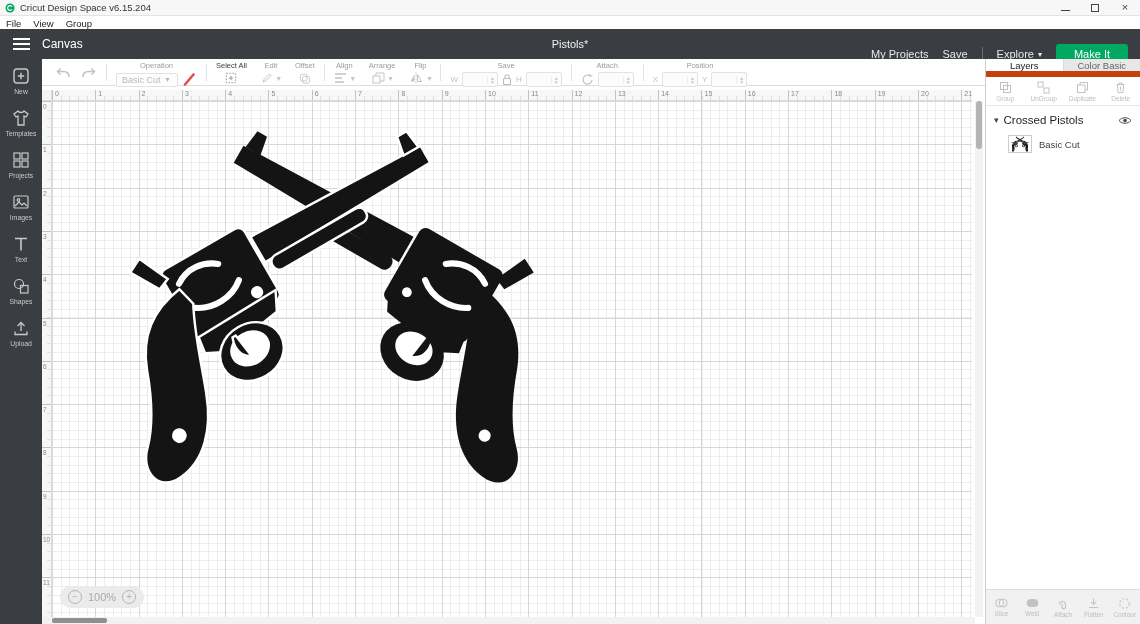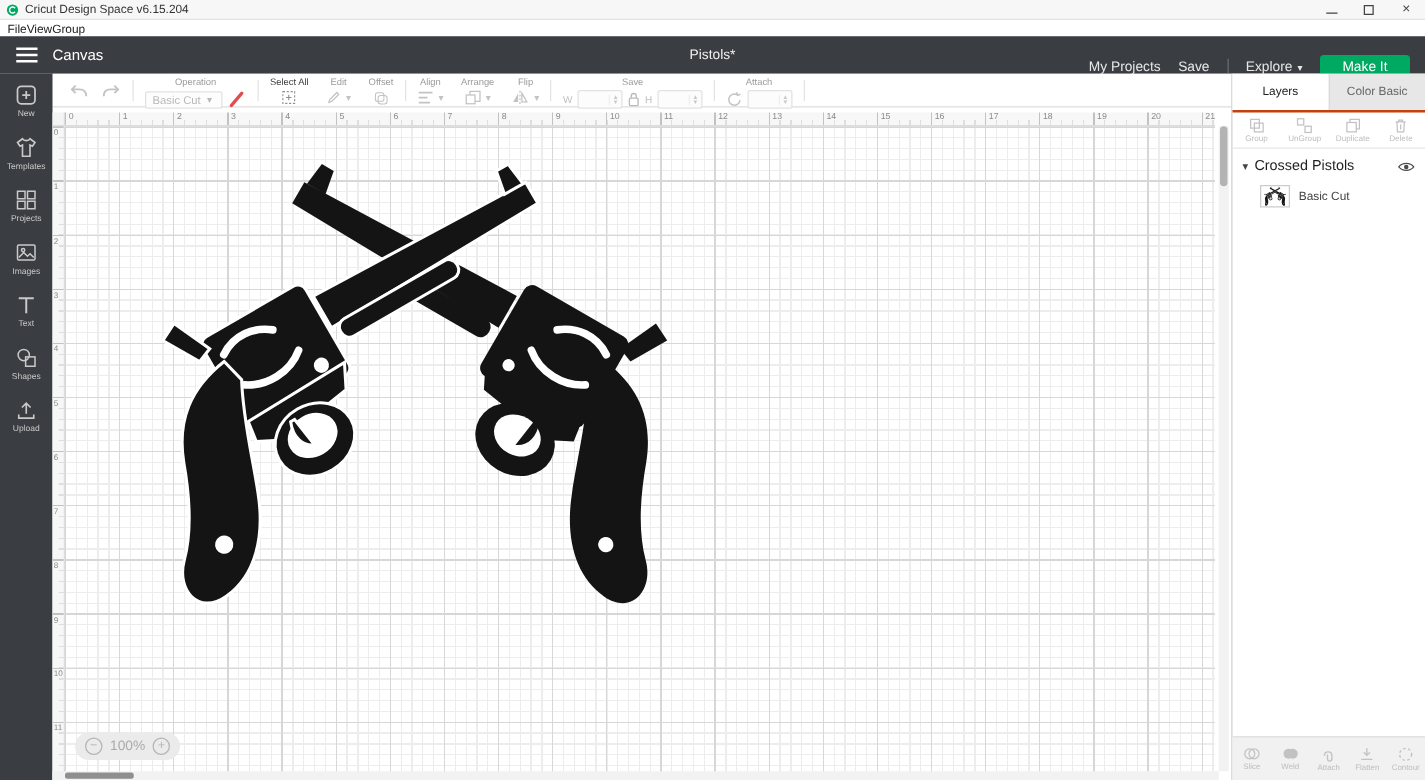--- a/index.html
+++ b/index.html
@@ -13,21 +13,21 @@
   .app-icon { width:10px; height:10px; margin:0 5px 0 5px; }
   .titlebar-title { font-size:9.5px; color:#333; }
   .win-controls { margin-left:auto; display:flex; height:100%; }
   .win-btn { width:30px; height:100%; display:flex; align-items:center; justify-content:center; color:#444; cursor:default; }
   .win-min { width:9px; border-top:1px solid #444; margin-top:5px; }
   .win-max { width:8px; height:8px; border:1px solid #444; }
   .win-close { font-size:11px; line-height:1; }
 
   
   .menubar { position:absolute; left:0; top:17px; width:1140px; height:12px;
-    background:#fff; display:flex; align-items:center; padding-left:6px; }
+    background:#fff; display:flex; align-items:center; gap:12px; padding-left:6px; }
   .menubar span { font-size:9.5px; color:#222; }
 
   
   .header { position:absolute; left:0; top:29px; width:1140px; height:30px;
     background:#3a3d41; display:flex; align-items:center; color:#e8e8e8; }
   .hamburger { width:42px; height:30px; display:flex; flex-direction:column; justify-content:center; align-items:center; gap:3px; cursor:pointer; }
   .hamburger i { display:block; width:17px; height:2px; background:#fff; }
   .canvas-label { font-size:12px; color:#fff; }
   .doc-title { position:absolute; left:50%; transform:translateX(-50%); font-size:11px; color:#f0f0f0; }
   .header-right { margin-left:auto; display:flex; align-items:center; gap:14px; padding-right:12px;margin-top:20px; }
@@ -91,21 +91,21 @@
   .zoom-circle { width:14px; height:14px; border:1.4px solid #b5b5b5; border-radius:50%;
     display:flex; align-items:center; justify-content:center; font-size:10px; color:#b5b5b5; line-height:1; cursor:pointer; }
 
   .vscroll { position:absolute; left:975px; top:101px; width:8px; height:516px; background:#f2f2f2; }
   .vscroll .thumb { position:absolute; top:0; left:1px; width:6px; height:48px; background:#b3b3b3; border-radius:3px; }
   .hscroll { position:absolute; left:42px; top:617px; width:933px; height:7px; background:#f2f2f2; }
   .hscroll .thumb { position:absolute; left:10px; top:1px; width:55px; height:5px; background:#8f8f8f; border-radius:2px; }
 
   
   .panel { position:absolute; left:985px; top:59px; width:155px; height:565px; background:#fff; border-left:1px solid #cfcfcf; }
-  .panel-tabs { display:flex; height:31px; border-bottom:2px solid #c2410c; }
+  .panel-tabs { display:flex; height:18px; border-bottom:6px solid #c2410c; }
   .panel-tab { flex:1; display:flex; align-items:center; justify-content:center; font-size:9.5px; cursor:pointer; }
   .panel-tab.active { background:#fff; color:#222; }
   .panel-tab.inactive { background:#e7e7e7; color:#666; border-left:1px solid #d9d9d9; }
   .panel-actions { display:grid; grid-template-columns:repeat(4,1fr); border-bottom:1px solid #e6e6e6; padding:4px 0 3px; }
   .pa-btn { display:flex; flex-direction:column; align-items:center; gap:1px; cursor:default; }
   .pa-btn .lbl { font-size:6.5px; color:#bdbdbd; }
   .layer-group-row { display:flex; align-items:center; gap:5px; padding:8px 8px 6px; }
   .layer-group-row .g-caret { font-size:9px; color:#444; }
   .layer-group-title { font-size:11.5px; color:#1f1f1f; }
   .layer-group-row .eye { margin-left:auto; cursor:pointer; }
@@ -297,20 +297,41 @@
         <span class="val"></span>
         <span class="stepper">
             <b>▲</b>
             <b>▼</b>
           </span>
       </div>
     </div>
   </div>
   <div class="tdivider"></div>
 
+  <div class="tgroup">
+    <div class="tlabel">Position</div>
+    <div class="tctrl">
+      <span class="axis-l">X</span>
+      <div class="mini-input">
+        <span class="val"></span>
+        <span class="stepper">
+            <b>▲</b>
+            <b>▼</b>
+          </span>
+      </div>
+      <span class="axis-l">Y</span>
+      <div class="mini-input">
+        <span class="val"></span>
+        <span class="stepper">
+            <b>▲</b>
+            <b>▼</b>
+          </span>
+      </div>
+    </div>
+  </div>
 </div>
 
 <div class="sidebar">
   <div class="side-item">
     <svg width="20" height="20" viewBox="0 0 20 20" fill="none" stroke="#c9c9c9" stroke-width="1.4">
       <rect x="3" y="3" width="14" height="14" rx="3"></rect>
         <path d="M10 6.8 V13.2 M6.8 10 H13.2"></path>
     </svg>
     <span class="lbl">New</span>
   </div>

